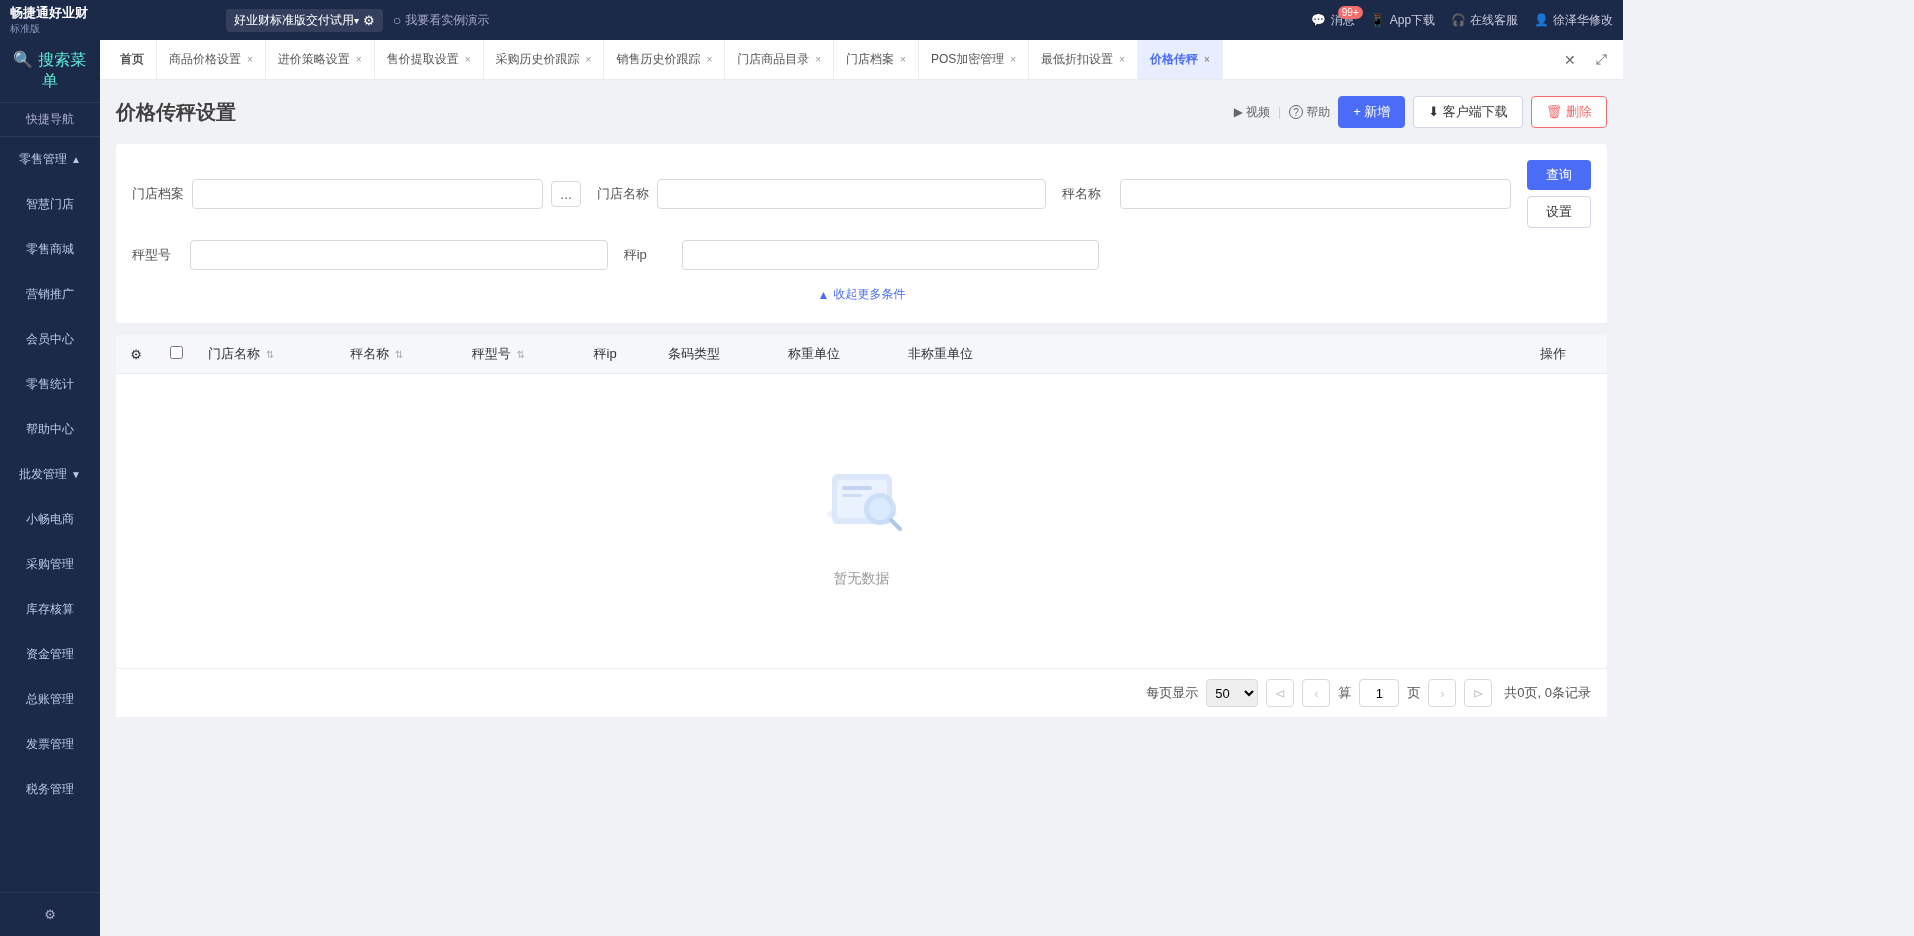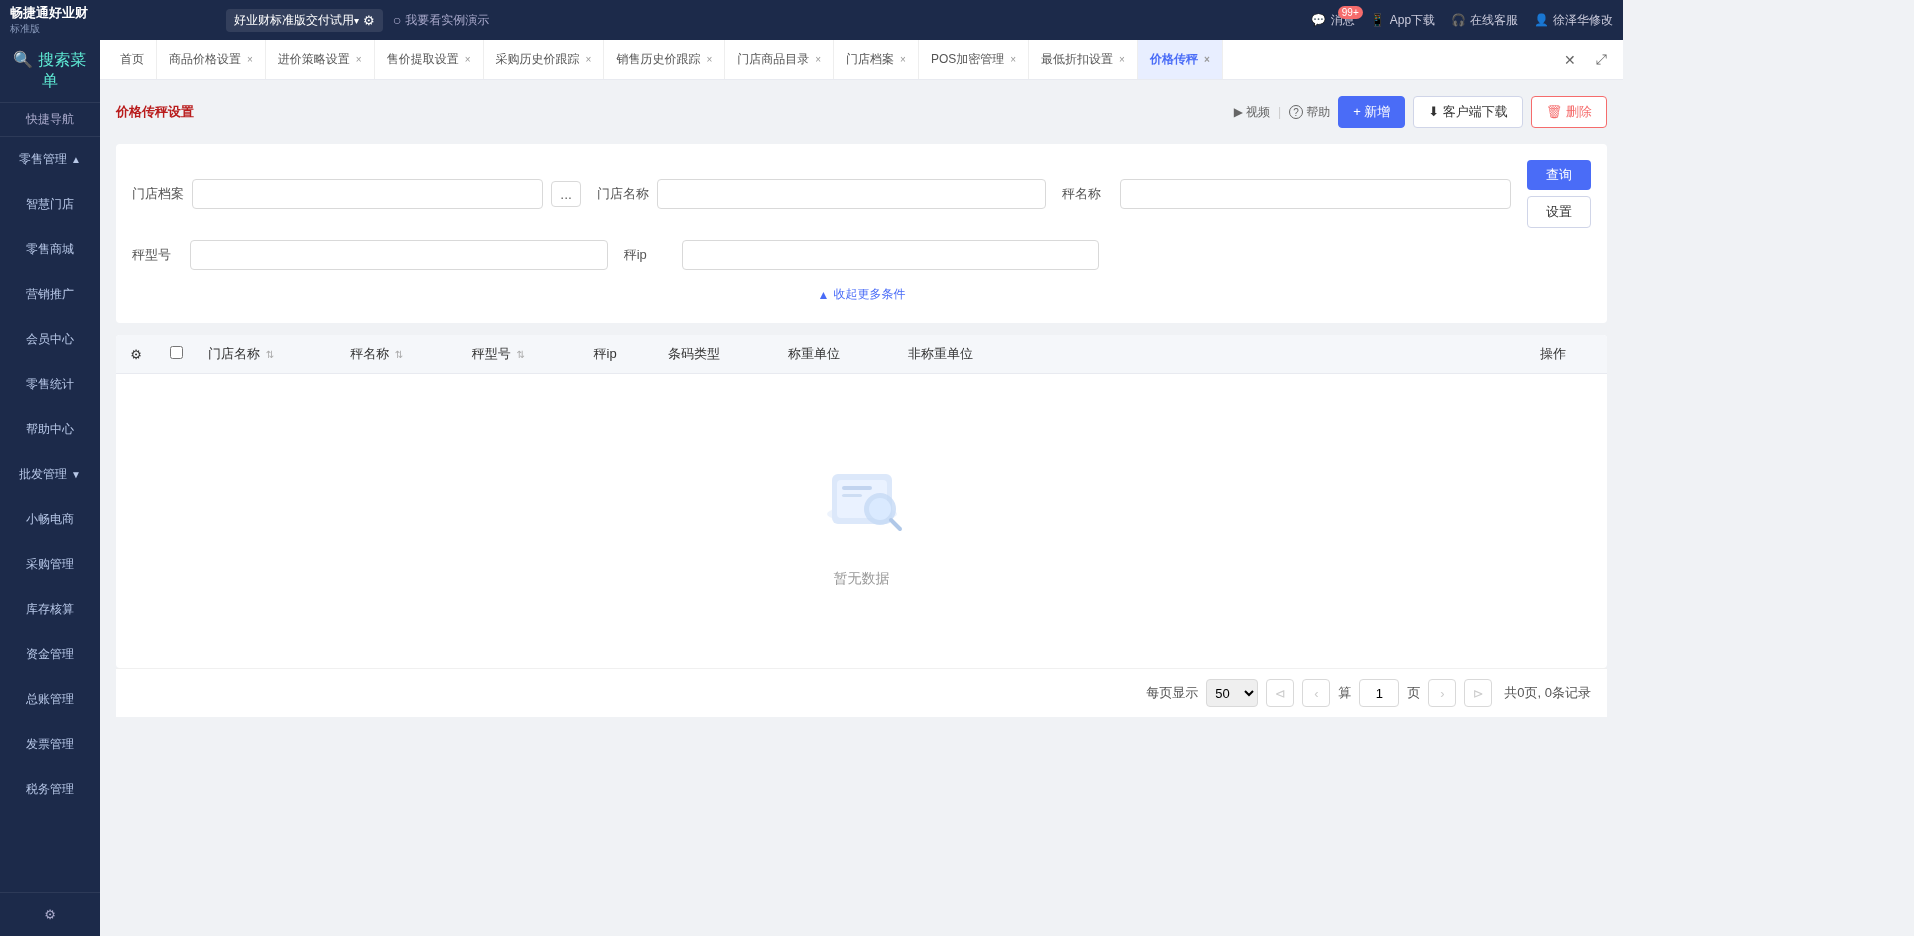--- a/index.html
+++ b/index.html
@@ -27,32 +27,32 @@
     .sidebar-item .arrow { font-size: 10px; }
     .sidebar-item.has-arrow { justify-content: center; }
     .sidebar-settings { margin-top: auto; padding: 14px; text-align: center; color: #aac; cursor: pointer; border-top: 1px solid rgba(255,255,255,0.08); }
 
     
     .content-area { flex: 1; display: flex; flex-direction: column; overflow: hidden; background: #f0f2f5; }
 
     
     .tab-bar { display: flex; align-items: center; background: #fff; border-bottom: 1px solid #e8eaf0; padding: 0 8px; height: 40px; flex-shrink: 0; overflow: hidden; }
     .tab-item { display: flex; align-items: center; gap: 4px; padding: 0 12px; height: 40px; font-size: 12px; color: #555; cursor: pointer; white-space: nowrap; border-right: 1px solid #eee; flex-shrink: 0; }
-    .tab-item:first-child { border-right: 1px solid #eee; font-weight: 400; }
+    .tab-item:first-child { border-right: 1px solid #eee; font-weight: 700; }
     .tab-item.active { background: #e8eeff; color: #4a6cf7; font-weight: 700; }
     .tab-item .close-btn { font-size: 10px; color: #999; margin-left: 2px; cursor: pointer; }
     .tab-bar-controls { margin-left: auto; display: flex; align-items: center; gap: 4px; flex-shrink: 0; }
     .tab-ctrl-btn { padding: 4px 8px; cursor: pointer; color: #666; font-size: 14px; }
 
     
     .page-content { flex: 1; overflow: auto; padding: 16px; }
 
     
     .page-header { display: flex; align-items: center; justify-content: space-between; margin-bottom: 16px; }
-    .page-title { font-size: 13px; font-weight: bold; color: #b91c1c; }
+    .page-title { font-size: 20px; font-weight: bold; color: #404040; }
     .page-actions { display: flex; align-items: center; gap: 8px; }
     .page-action-link { color: #666; font-size: 12px; cursor: pointer; display: flex; align-items: center; gap: 3px; }
     .separator { color: #ccc; font-size: 12px; }
     .btn { display: inline-flex; align-items: center; gap: 4px; padding: 6px 14px; border-radius: 4px; font-size: 13px; cursor: pointer; border: 1px solid transparent; }
     .btn-primary { background: #4a6cf7; color: #fff; border-color: #4a6cf7; }
     .btn-default { background: #fff; color: #333; border-color: #d0d5e8; }
     .btn-danger { background: #fff; color: #f56c6c; border-color: #f56c6c; }
 
     
     .search-panel { background: #fff; border-radius: 4px; padding: 16px; margin-bottom: 12px; }

